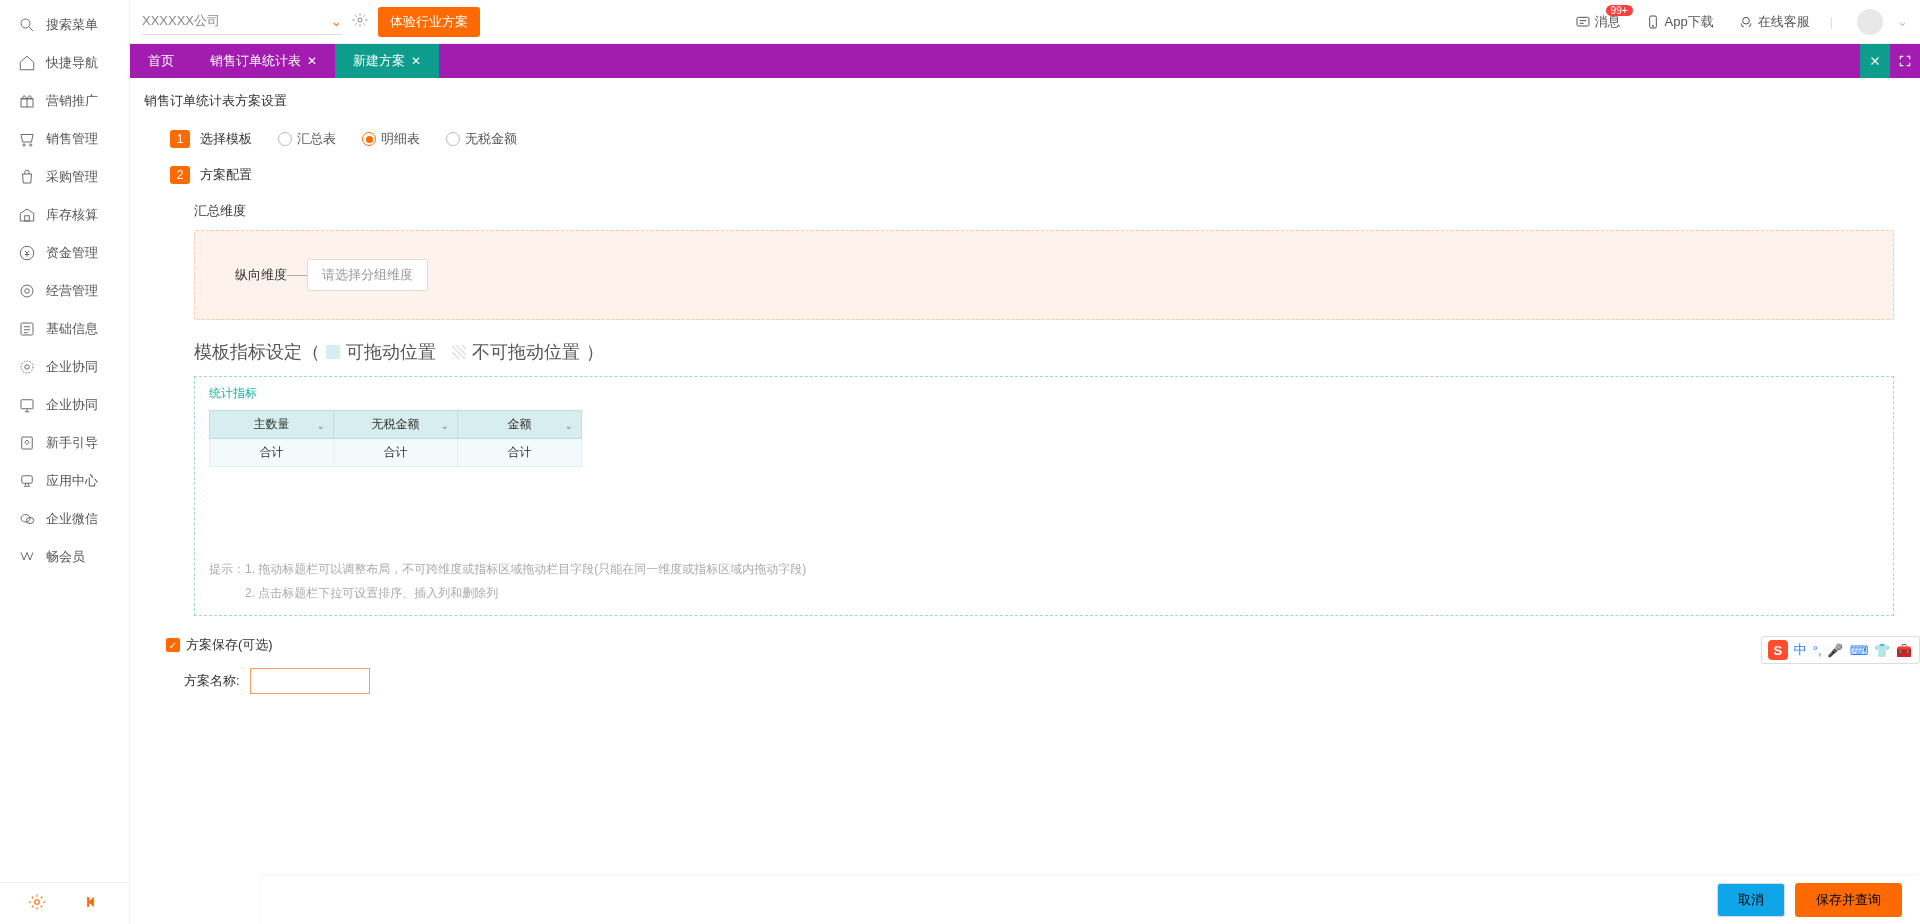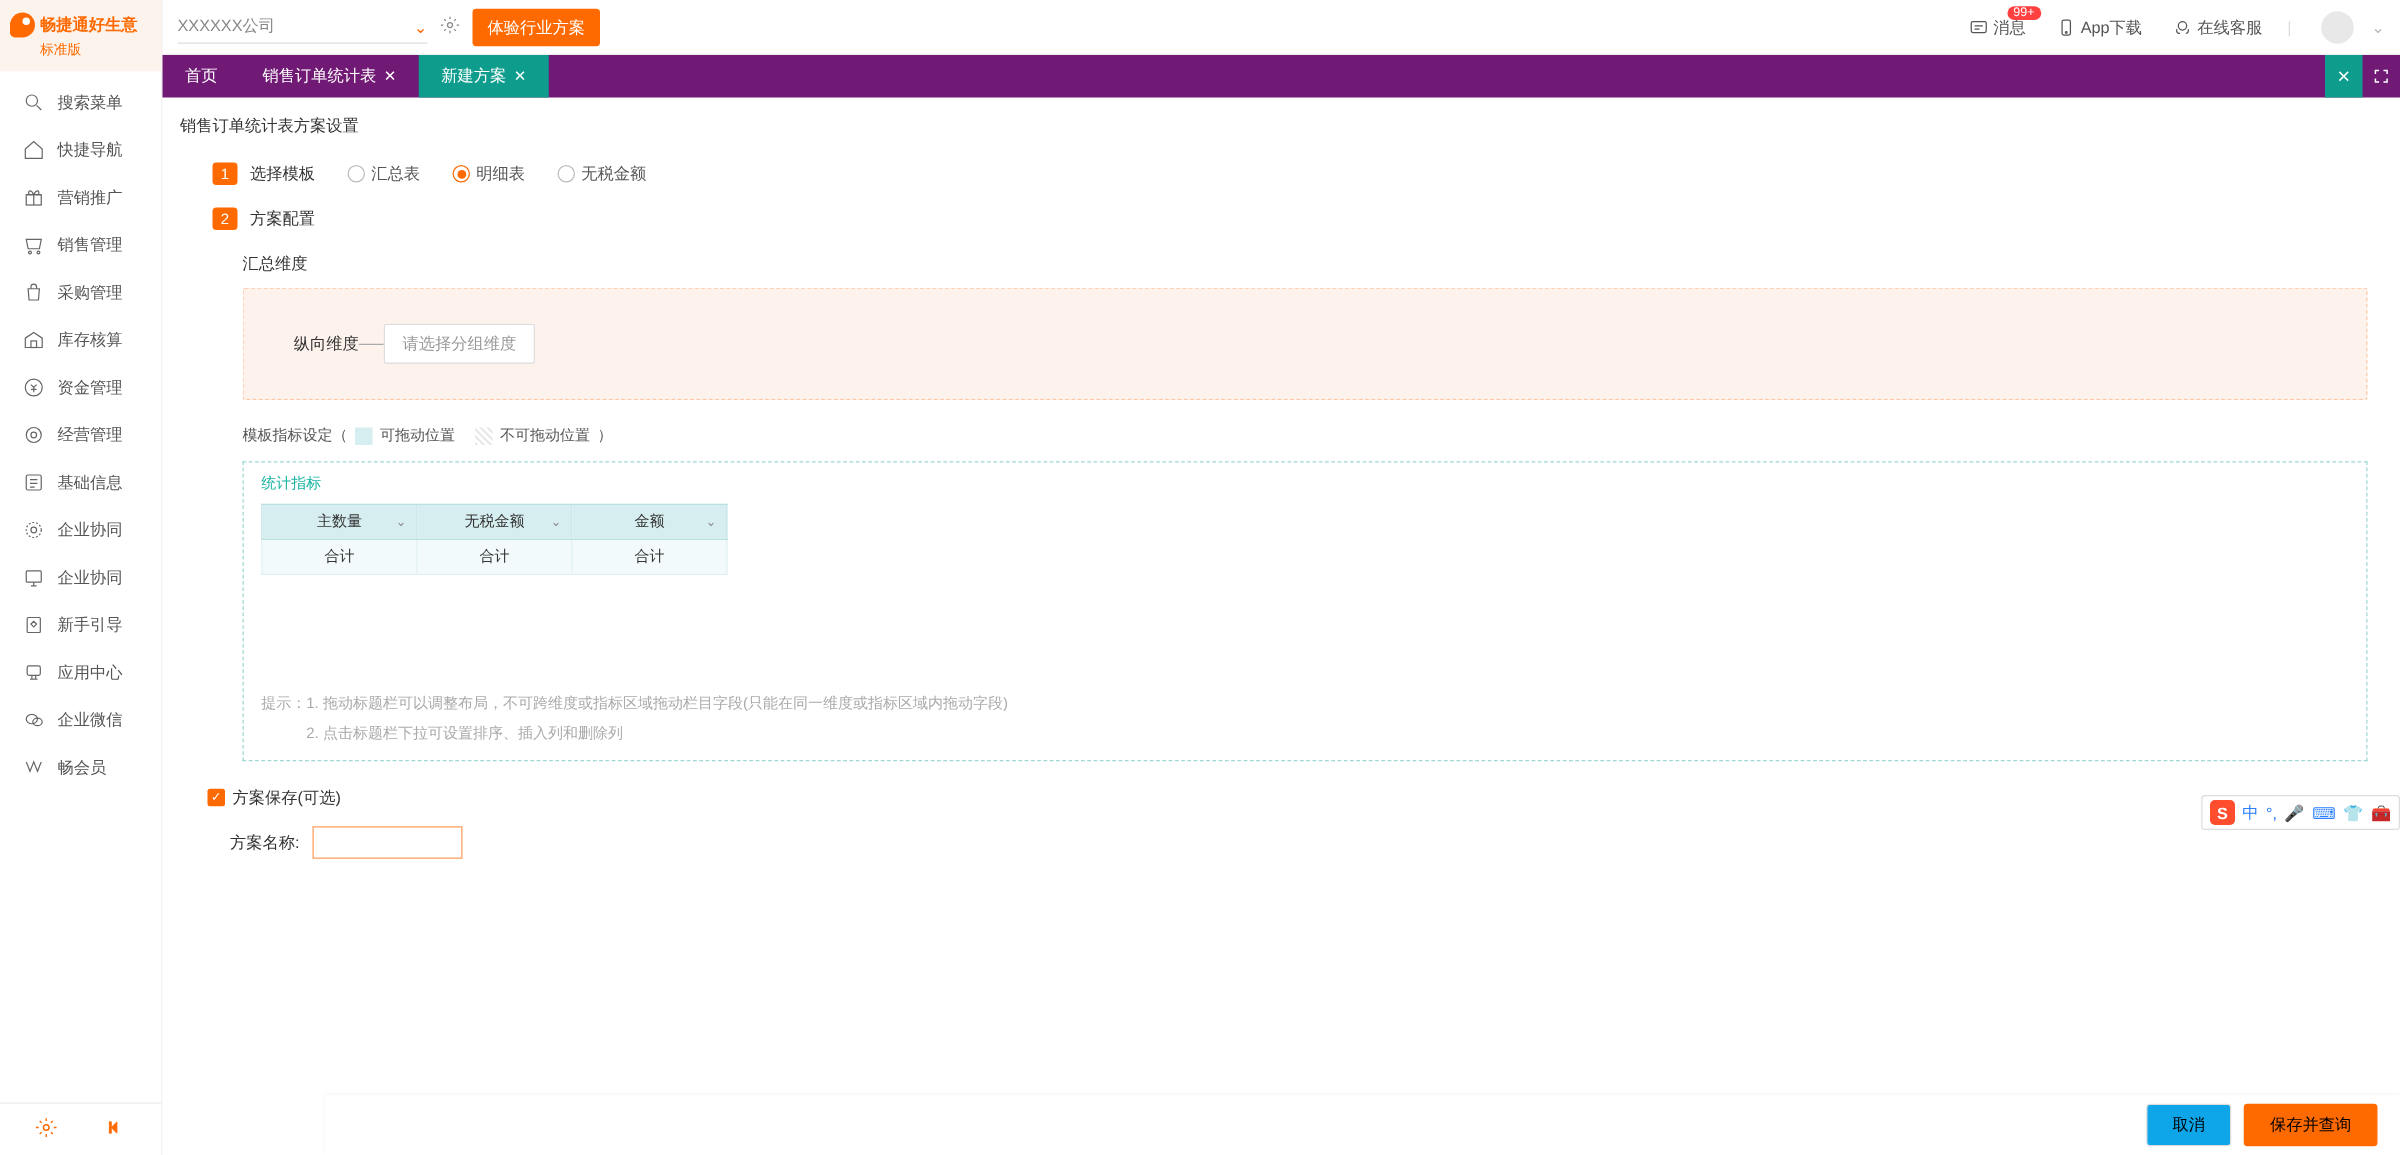--- a/index.html
+++ b/index.html
@@ -28,21 +28,21 @@
 .chev { color: #ff6a00; }
 .gear { color: #888; cursor: pointer; }
 .try-btn { background: #ff6a00; color: #fff; border: none; padding: 6px 12px; border-radius: 3px; font-size: 13px; cursor: pointer; font-family: Liberation Serif, serif; }
 .topbar-spacer { flex: 1; }
 .top-action { display: flex; align-items: center; gap: 4px; color: #555; font-size: 13px; cursor: pointer; margin-left: 14px; position: relative; }
 .badge { position: absolute; top: -8px; right: -12px; background: #ff4040; color: #fff; font-size: 10px; padding: 0 5px; border-radius: 8px; }
 .avatar { width: 26px; height: 26px; background: #e8e8e8; border-radius: 50%; margin-left: 14px; }
 .top-action svg { width: 16px; height: 16px; stroke: #555; fill: none; stroke-width: 1.5; }
 
 
-.tabstrip { height: 34px; background: #701a75; display: flex; align-items: stretch; color: #fff; position: relative; }
+.tabstrip { height: 34px; background: #a21caf; display: flex; align-items: stretch; color: #fff; position: relative; }
 .tab { display: flex; align-items: center; padding: 0 18px; font-size: 13px; cursor: pointer; gap: 6px; }
 .tab.active { background: #0e9d8c; }
 .tab-close { font-size: 12px; cursor: pointer; }
 .tabstrip-right { margin-left: auto; display: flex; align-items: center; }
 .tabstrip-btn { width: 30px; height: 34px; display: flex; align-items: center; justify-content: center; cursor: pointer; }
 .tabstrip-btn.close { background: #0e9d8c; }
 .tabstrip-btn svg { width: 14px; height: 14px; stroke: #fff; fill: none; stroke-width: 2; }
 
 
 .content { flex: 1; padding: 14px 26px 0 10px; overflow: auto; background: #fff; }
@@ -57,21 +57,21 @@
 .radio-c.checked::after { content: ""; width: 7px; height: 7px; background: #ff6a00; border-radius: 50%; }
 
 .section { margin-left: 54px; margin-bottom: 20px; }
 .sub-label { font-size: 13px; color: #333; margin-bottom: 10px; }
 .dim-box { border: 1px dashed #ffc6a3; background: #fef3ec; padding: 28px 40px; border-radius: 2px; }
 .dim-inner { display: flex; align-items: center; }
 .dim-tag { font-size: 13px; color: #333; }
 .dim-dash { width: 20px; height: 1px; background: #aaa; }
 .dim-select { border: 1px solid #ddd; background: #fff; padding: 6px 14px; font-size: 13px; color: #999; border-radius: 2px; cursor: pointer; }
 
-.indicator-label-row { display: flex; align-items: center; gap: 6px; font-size: 12px; color: #555; margin-bottom: 12px; }
+.indicator-label-row { display: flex; align-items: center; gap: 6px; font-size: 18px; color: #555; margin-bottom: 12px; }
 .swatch { width: 14px; height: 14px; display: inline-block; }
 .swatch.drag { background: #d7eef0; }
 .swatch.nodrag { background: repeating-linear-gradient(45deg,#e8e8e8,#e8e8e8 2px,#fff 2px,#fff 4px); }
 .indicator-box { border: 1px dashed #9ed8d3; padding: 0; }
 .indicator-title { color: #19b3a2; font-size: 12px; padding: 8px 14px; }
 .ind-table { border-collapse: collapse; margin-left: 14px; }
 .ind-table th, .ind-table td { width: 124px; height: 28px; font-size: 12px; text-align: center; font-weight: normal; }
 .ind-table th { background: #d7eef0; border: 1px solid #bcdfe2; position: relative; }
 .ind-table td { background: #f2fafb; border: 1px solid #e1f1f3; }
 .th-chev { position: absolute; right: 8px; top: 50%; transform: translateY(-50%); color: #888; font-size: 10px; }
@@ -92,27 +92,20 @@
 .ime-bar { position: absolute; right: 0; top: 636px; display: flex; align-items: center; gap: 6px; background: #fff; padding: 3px 6px; border: 1px solid #ddd; border-radius: 3px; }
 .ime-logo { width: 20px; height: 20px; background: #ff4d2e; border-radius: 4px; color: #fff; display: flex; align-items: center; justify-content: center; font-weight: bold; font-size: 13px; }
 .ime-icon { color: #2a7fff; font-size: 13px; }
 </style>
 </head>
 <body>
 
 <div class="app">
 
   <div class="sidebar">
-    <div class="logo-area">
-      <div class="logo-row">
-        <span class="logo-mark"></span>
-        <span class="logo-text">畅捷通好生意</span>
-      </div>
-      <div class="logo-sub">标准版</div>
-    </div>
     <div class="nav-list">
       <div class="nav-item">
           <span class="nav-icon">
             <svg viewBox="0 0 24 24">
               <circle cx="10" cy="10" r="6"></circle>
               <path d="M15 15l5 5"></path>
             </svg>
           </span>
           <span>搜索菜单</span>
         </div>

